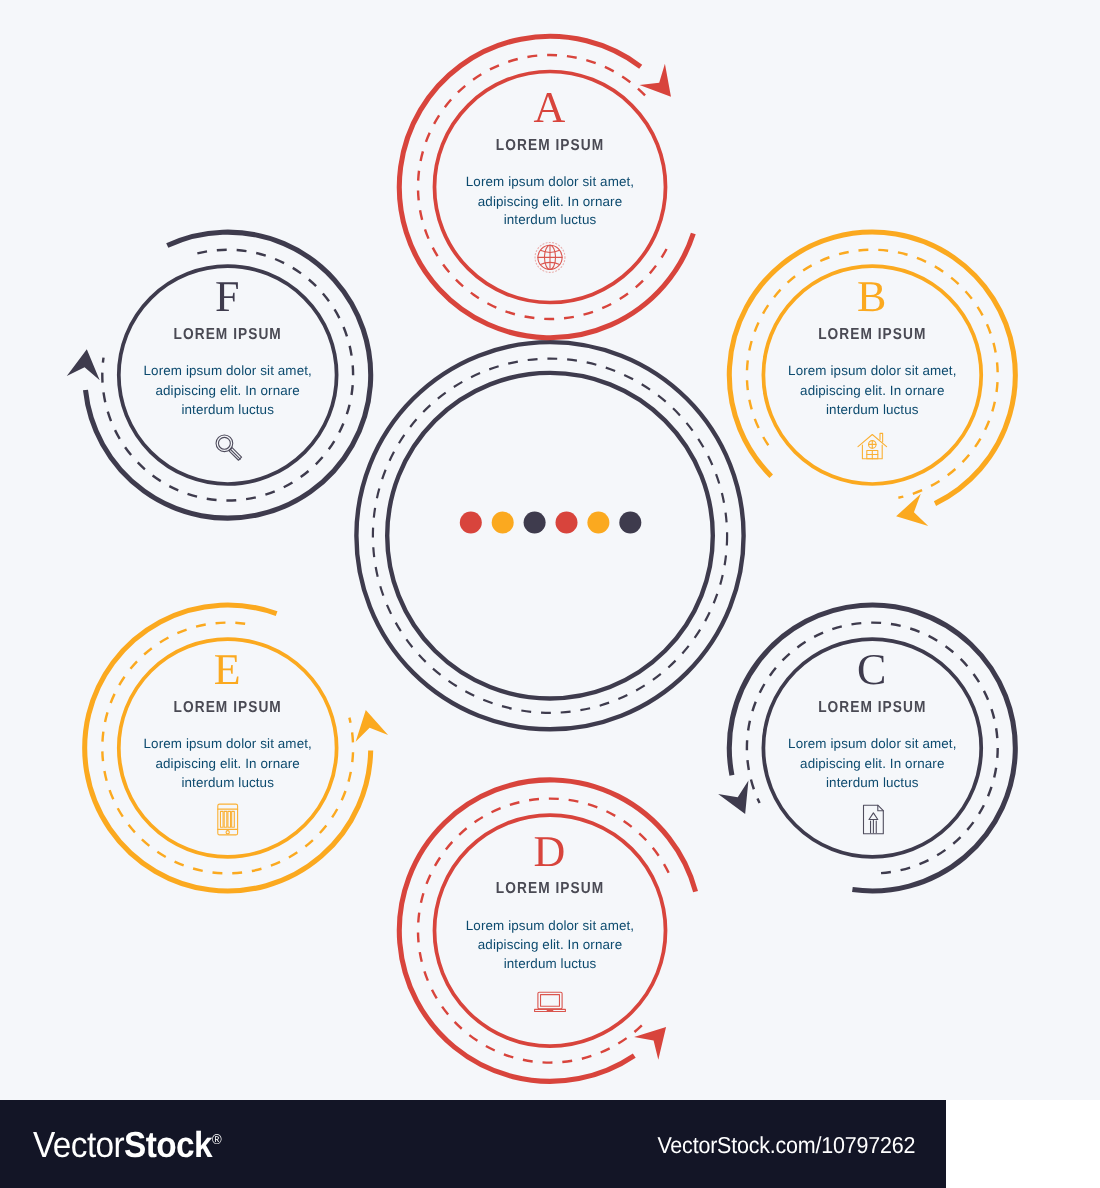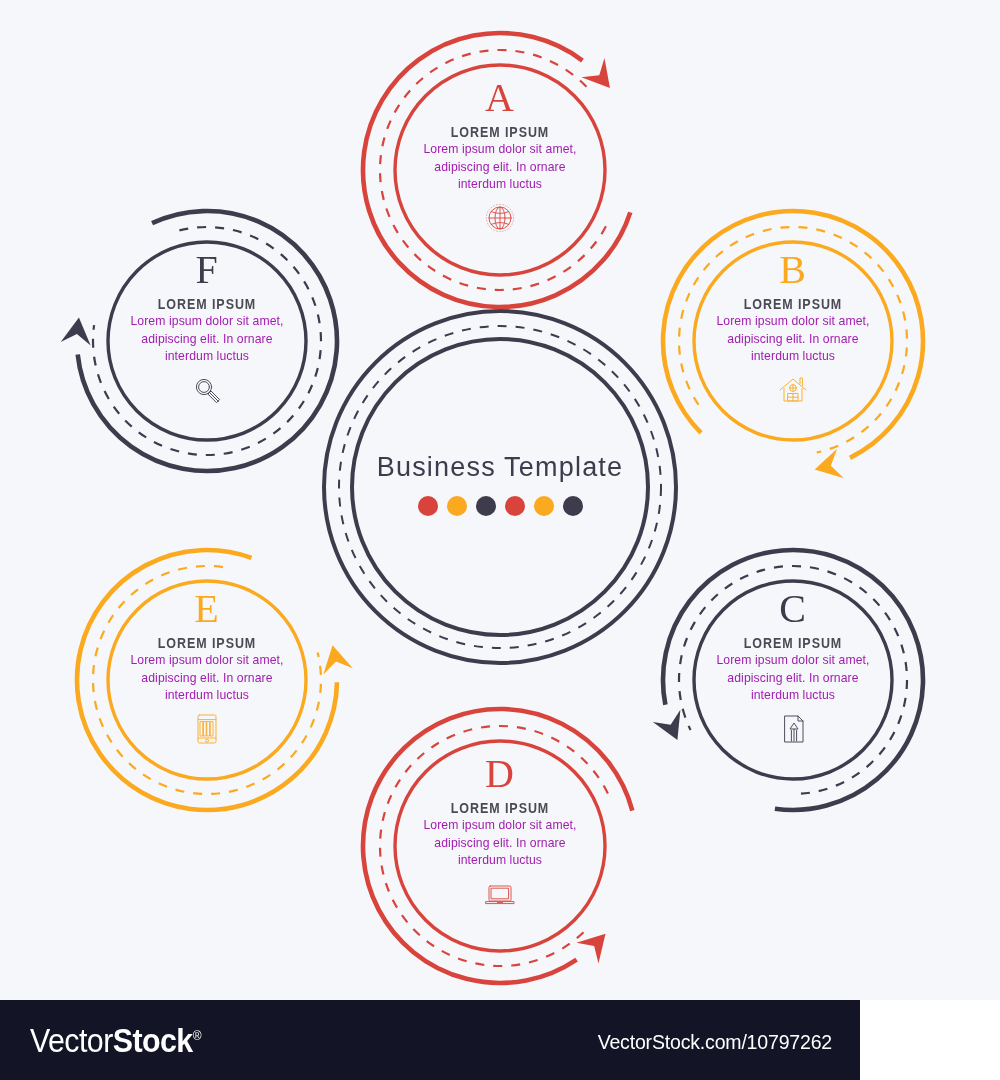--- a/index.html
+++ b/index.html
@@ -45,22 +45,22 @@
     letter-spacing: 1.1px;
     font-weight: 700;
     color: #4a4a54;
     margin-top: 6px;
     transform: scaleX(0.86);
   }
   .node-body {
     font-family: "Liberation Sans", sans-serif;
     font-size: 12.2px;
     line-height: 17.5px;
-    color: #a21caf;
-    margin-top: 0;
+    color: #0c4a6e;
+    margin-top: 16px;
     letter-spacing: 0.1px;
   }
   .node-icon {
     margin-top: 7px;
     height: 34px;
     display: flex;
     align-items: center;
     justify-content: center;
   }
   .center-text {
@@ -164,21 +164,20 @@
       </g>
       <g>
         <path d="M 152.06 223.18 A 130 130 0 1 1 77.71 354.59" fill="none" stroke="#3e3b4d" stroke-width="4.6" stroke-linecap="butt"></path>
         <path d="M 78.91958116518828 317.4151253745286 L 90.65520214483492 345.5752390146061 L 76.89167529092663 333.93109333784025 L 60.72001021133265 341.89965961750687 Z" fill="#3e3b4d" stroke="none"></path>
         <path d="M 179.42 230.39 A 114 114 0 1 1 94.11 325.13" fill="none" stroke="#3e3b4d" stroke-width="2.2" stroke-dasharray="9 9" stroke-linecap="butt"></path>
         <circle cx="207" cy="341" r="99" fill="none" stroke="#3e3b4d" stroke-width="3.4"></circle>
       </g>
     </svg>
   <div id="overlays">
       <div class="center-text" style="left: 330px; top: 452px;">
-        <div class="center-title">Business Template</div>
         <div class="center-dots">
           <i style="background: rgb(216, 68, 60);"></i>
           <i style="background: rgb(251, 169, 31);"></i>
           <i style="background: rgb(62, 59, 77);"></i>
           <i style="background: rgb(216, 68, 60);"></i>
           <i style="background: rgb(251, 169, 31);"></i>
           <i style="background: rgb(62, 59, 77);"></i>
         </div>
       </div>
       <div class="node-text" style="left: 395px; top: 78px; width: 210px;">

